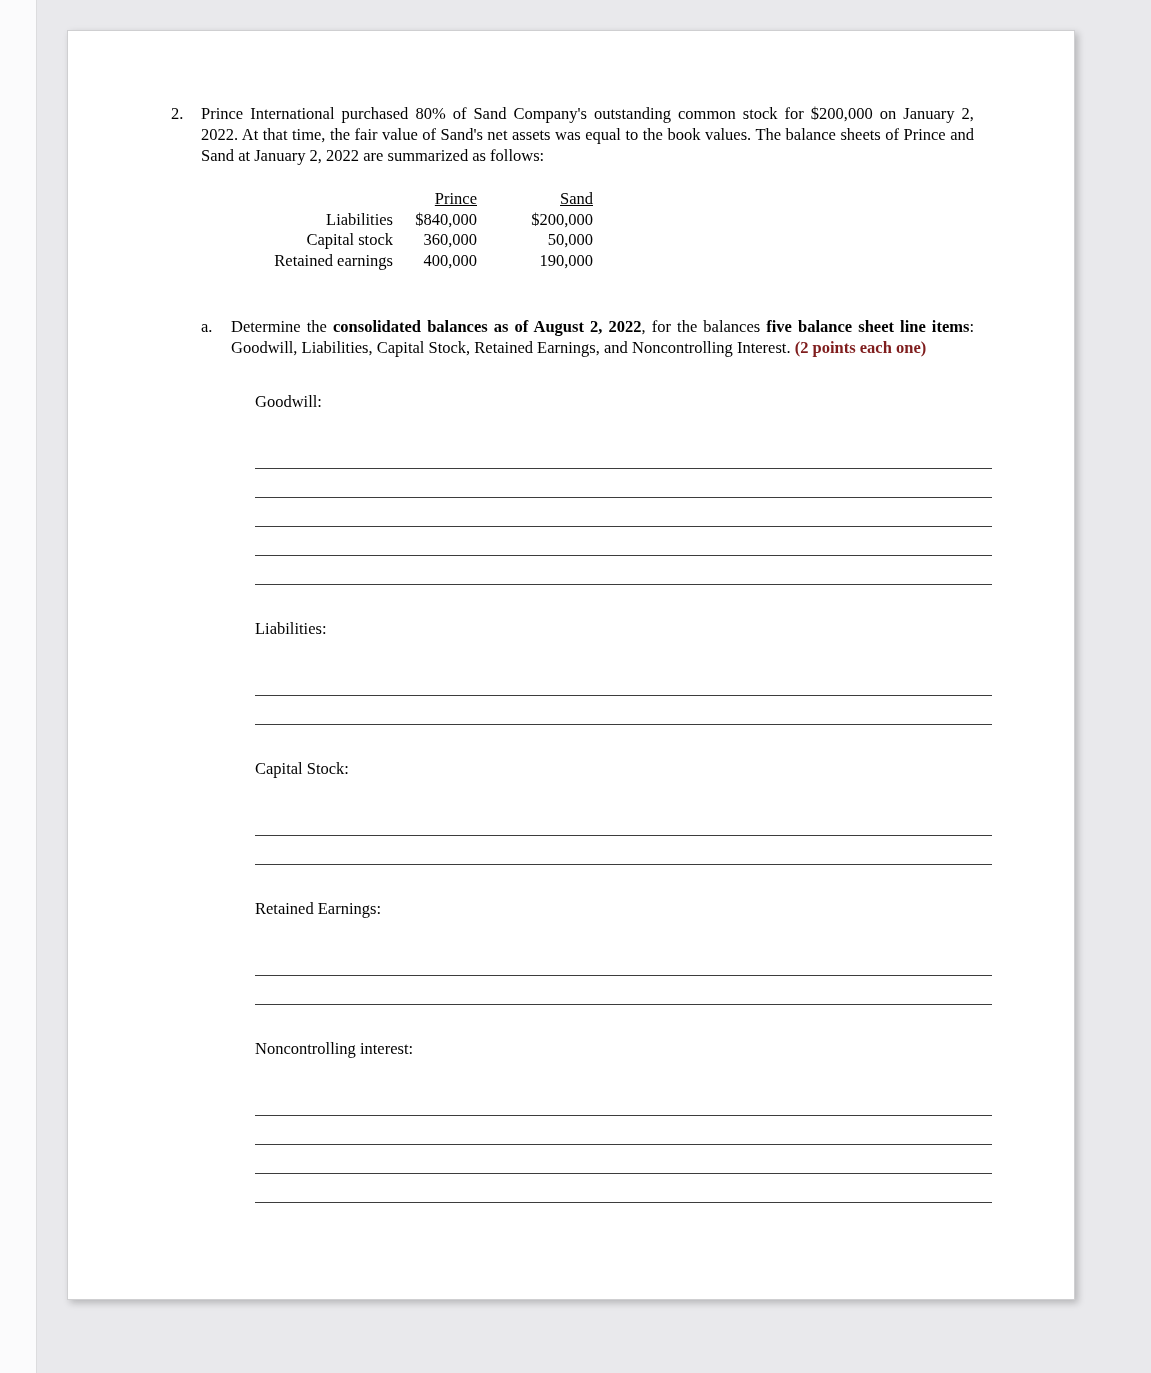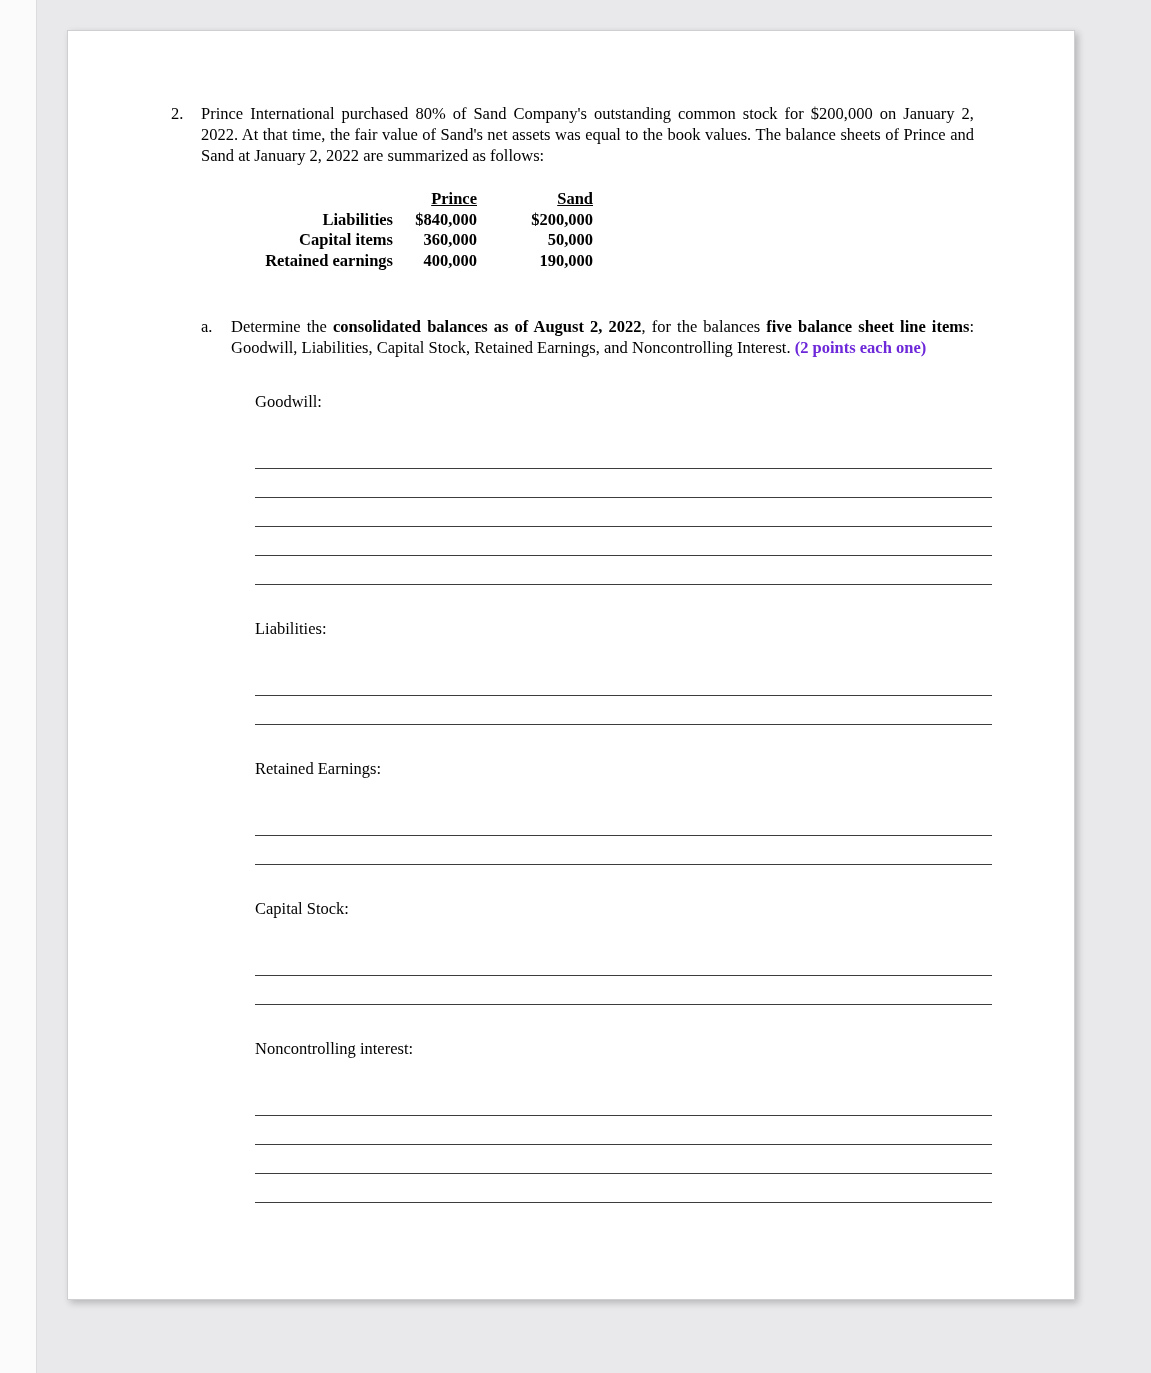--- a/index.html
+++ b/index.html
@@ -36,31 +36,31 @@
   .question { display: flex; }
   .q-num { flex: 0 0 30px; width: 30px; }
   .q-text { flex: 1; text-align: justify; }
 
   .balance-table {
     margin: 23px 0 0 62px;
     border-collapse: collapse;
     font-size: 16.5px;
     line-height: 20.5px;
   }
-  .balance-table th, .balance-table td { padding: 0; font-weight: bold; text-align: right; }
+  .balance-table th, .balance-table td { padding: 0; font-weight: normal; text-align: right; }
   .col-label  { width: 160px; text-align: left; }
   .col-prince { width: 84px;  text-align: right; }
   .col-sand   { width: 116px; text-align: right; }
   th.col-prince .hdr, th.col-sand .hdr { text-decoration: underline; }
 
   .part-a { display: flex; margin: 45px 0 0 30px; }
   .a-marker { flex: 0 0 30px; width: 30px; }
   .a-text { flex: 1; text-align: justify; }
   .seg-bold { font-weight: bold; }
-  .seg-red { font-weight: bold; color: #6d28d9; }
+  .seg-red { font-weight: bold; color: #7f1d1d; }
 
   .section { margin-left: 84px; margin-top: 33px; }
   .answer-lines { margin-top: 28px; width: 737px; }
   .answer-line { height: 29px; border-bottom: 1px solid #3d3d3d; }
 </style>
 </head>
 <body>
 
 <div class="left-strip"></div>
 
@@ -80,21 +80,21 @@
           <th class="col-sand"><span class="hdr">Sand</span></th>
         </tr>
       </thead>
       <tbody>
         <tr>
           <td class="col-label">Liabilities</td>
           <td class="col-prince">$840,000</td>
           <td class="col-sand">$200,000</td>
         </tr>
         <tr>
-          <td class="col-label">Capital items</td>
+          <td class="col-label">Capital stock</td>
           <td class="col-prince">360,000</td>
           <td class="col-sand">50,000</td>
         </tr>
         <tr>
           <td class="col-label">Retained earnings</td>
           <td class="col-prince">400,000</td>
           <td class="col-sand">190,000</td>
         </tr>
       </tbody>
     </table>
@@ -117,29 +117,29 @@
 
     <div class="section">
       <div class="section-label">Liabilities:</div>
       <div class="answer-lines">
           <div class="answer-line"></div>
           <div class="answer-line"></div>
         </div>
     </div>
 
     <div class="section">
-      <div class="section-label">Retained Earnings:</div>
+      <div class="section-label">Capital Stock:</div>
       <div class="answer-lines">
           <div class="answer-line"></div>
           <div class="answer-line"></div>
         </div>
     </div>
 
     <div class="section">
-      <div class="section-label">Capital Stock:</div>
+      <div class="section-label">Retained Earnings:</div>
       <div class="answer-lines">
           <div class="answer-line"></div>
           <div class="answer-line"></div>
         </div>
     </div>
 
     <div class="section">
       <div class="section-label">Noncontrolling interest:</div>
       <div class="answer-lines">
           <div class="answer-line"></div>

